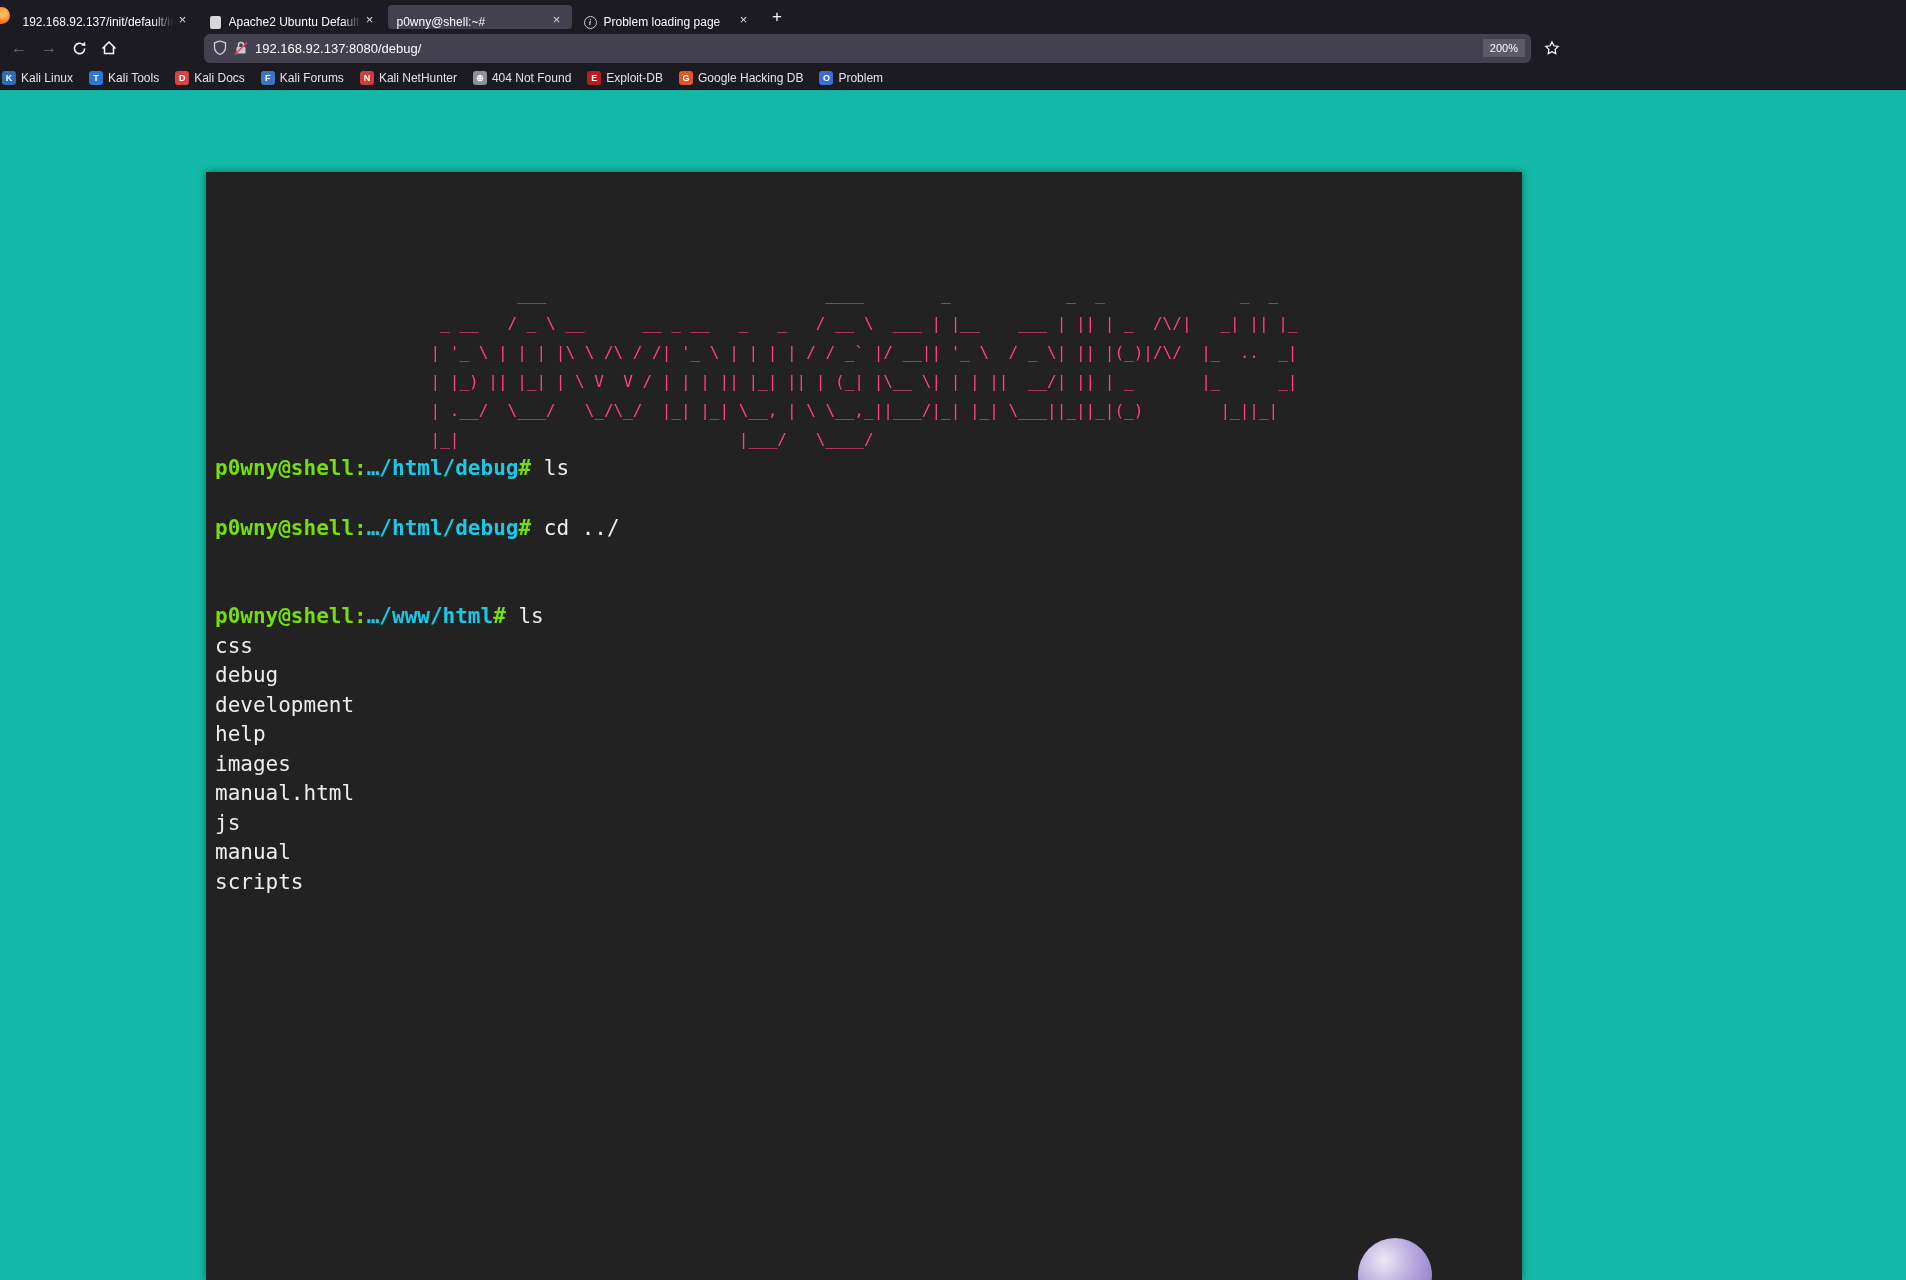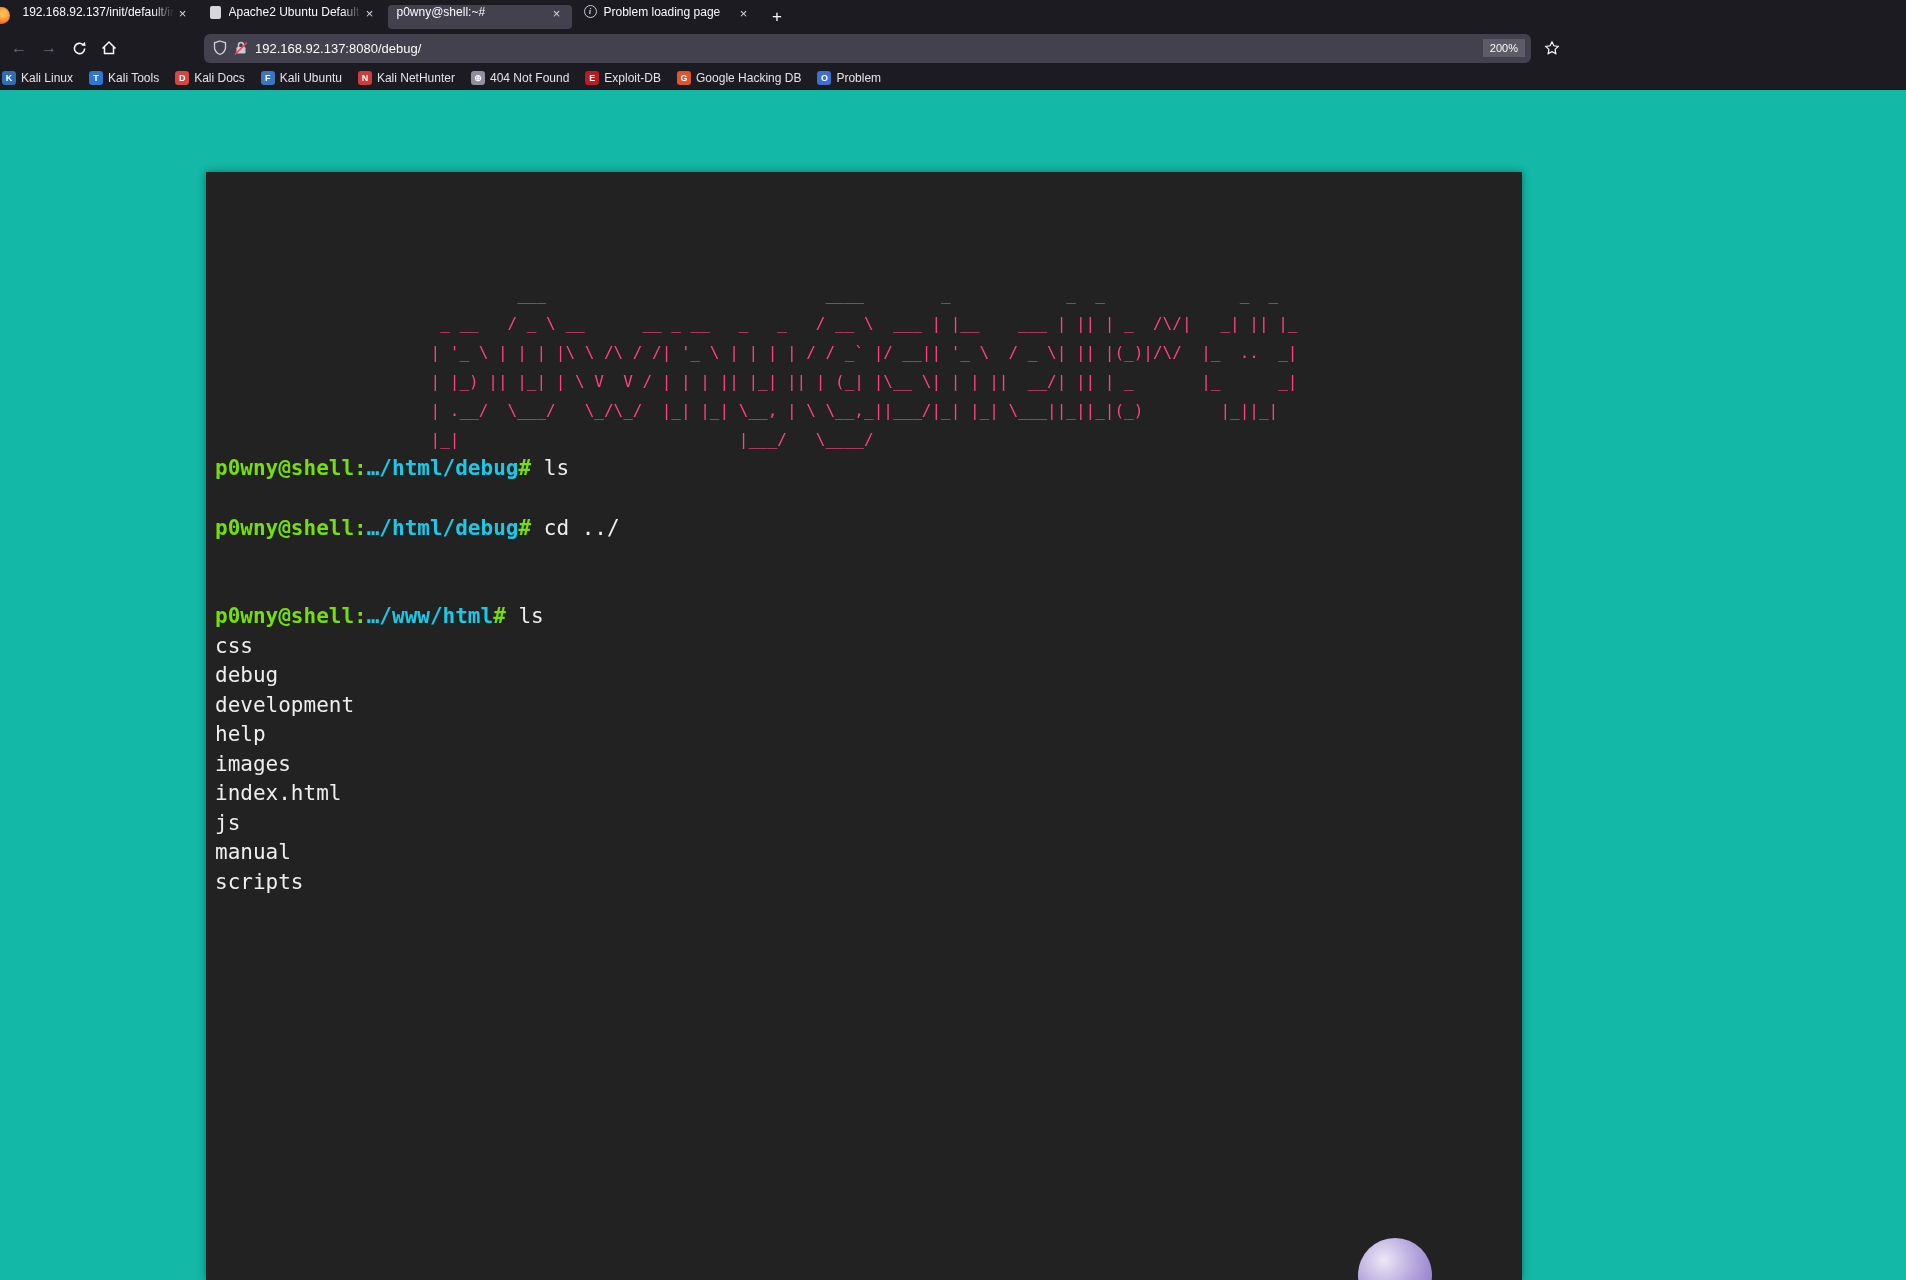--- a/index.html
+++ b/index.html
@@ -6,21 +6,21 @@
   html,body { width:1906px; height:1280px; overflow:hidden; background:#333333;
               font-family:"Liberation Sans", sans-serif; }
 
   
   .tabbar { position:relative; height:30px; background:#1c1b22; display:flex;
             align-items:center; padding-left:12px; }
   .fx-sliver { position:absolute; left:-7px; top:7px; width:17px; height:17px;
                border-radius:50%;
                background:radial-gradient(circle at 60% 40%, #ffbd4f 20%, #ff4f1f 75%); }
   .tab { width:184px; height:24px; margin:3px 1.5px 0 1.5px; border-radius:4px;
-         display:flex; align-items:flex-start; padding:0 6px 0 9px; color:#fbfbfe;
+         display:flex; align-items:flex-end; padding:0 6px 0 9px; color:#fbfbfe;
          font-size:12px; cursor:default; }
   .tab.active { background:#42414d; }
   .tab-title { flex:1; white-space:nowrap; overflow:hidden;
                -webkit-mask-image:linear-gradient(to right,#000 86%,transparent);
                mask-image:linear-gradient(to right,#000 86%,transparent); }
   .tab-close { width:18px; height:18px; display:flex; align-items:center; justify-content:center;
                font-size:13px; color:#d9d9de; border-radius:3px; flex:none; }
   .doc-fav { width:11px; height:13px; background:#d7d7db; border-radius:2px; margin:1px 8px 0 0; flex:none; }
   .info-fav { width:13px; height:13px; border:1.2px solid #c9c9d2; border-radius:50%;
               color:#c9c9d2; font:italic bold 9px "Liberation Serif", serif;
@@ -149,21 +149,21 @@
   <div class="bm">
     <span class="bm-fav" style="background: rgb(47, 118, 210);">T</span>
     <span>Kali Tools</span>
   </div>
   <div class="bm">
     <span class="bm-fav" style="background: rgb(214, 69, 65);">D</span>
     <span>Kali Docs</span>
   </div>
   <div class="bm">
     <span class="bm-fav" style="background: rgb(58, 118, 194);">F</span>
-    <span>Kali Ubuntu</span>
+    <span>Kali Forums</span>
   </div>
   <div class="bm">
     <span class="bm-fav" style="background: rgb(207, 60, 60);">N</span>
     <span>Kali NetHunter</span>
   </div>
   <div class="bm">
     <span class="bm-fav" style="background: rgb(143, 143, 157);">⊕</span>
     <span>404 Not Found</span>
   </div>
   <div class="bm">
@@ -200,21 +200,21 @@
         <pre class="out"></pre>
       </div>
 
       <div class="entry">
         <div class="pline"><span class="pr" style="color: rgb(117, 223, 11);">p0wny@shell:</span><span class="pp" style="color: rgb(27, 201, 231);">…/www/html</span><span class="pr" style="color: rgb(117, 223, 11);"># </span><span class="cmd">ls</span></div>
         <pre class="out">css
 debug
 development
 help
 images
-index.html
+manual.html
 js
 manual
 scripts</pre>
       </div>
 
     </div>
   </div>
 
   <div class="deco"></div>
 </div>

